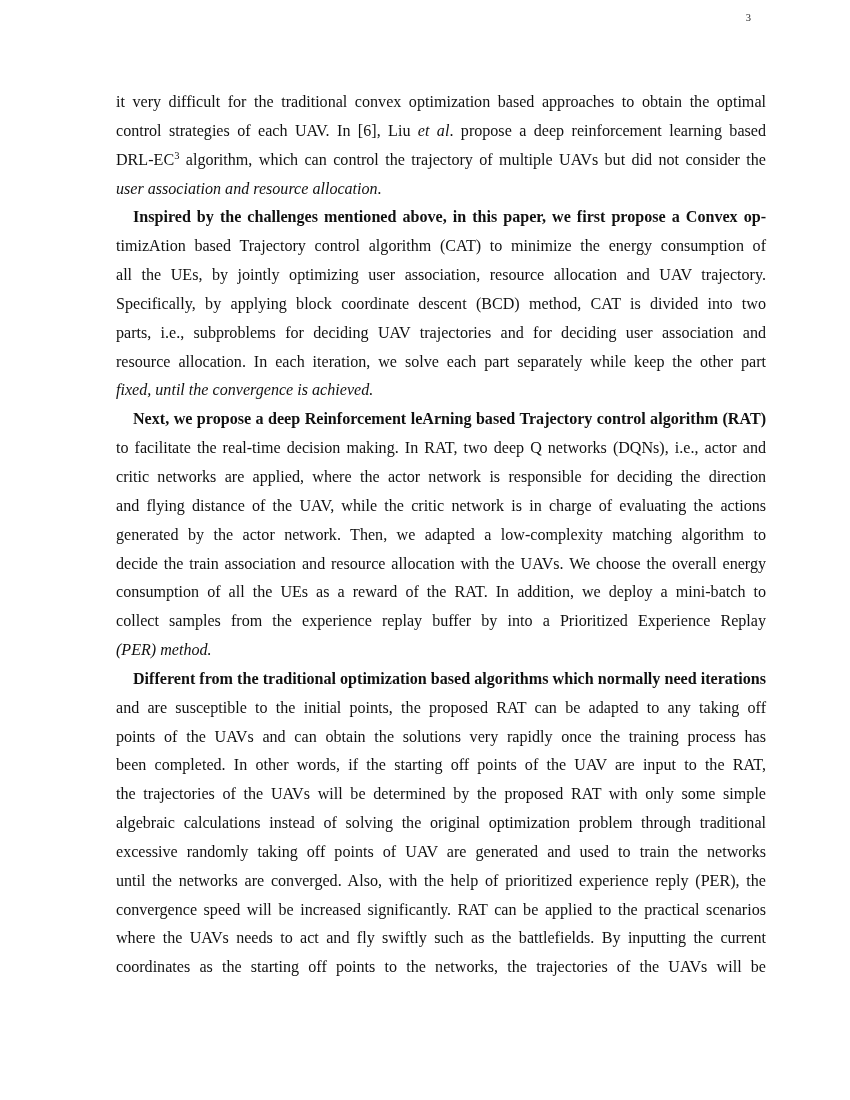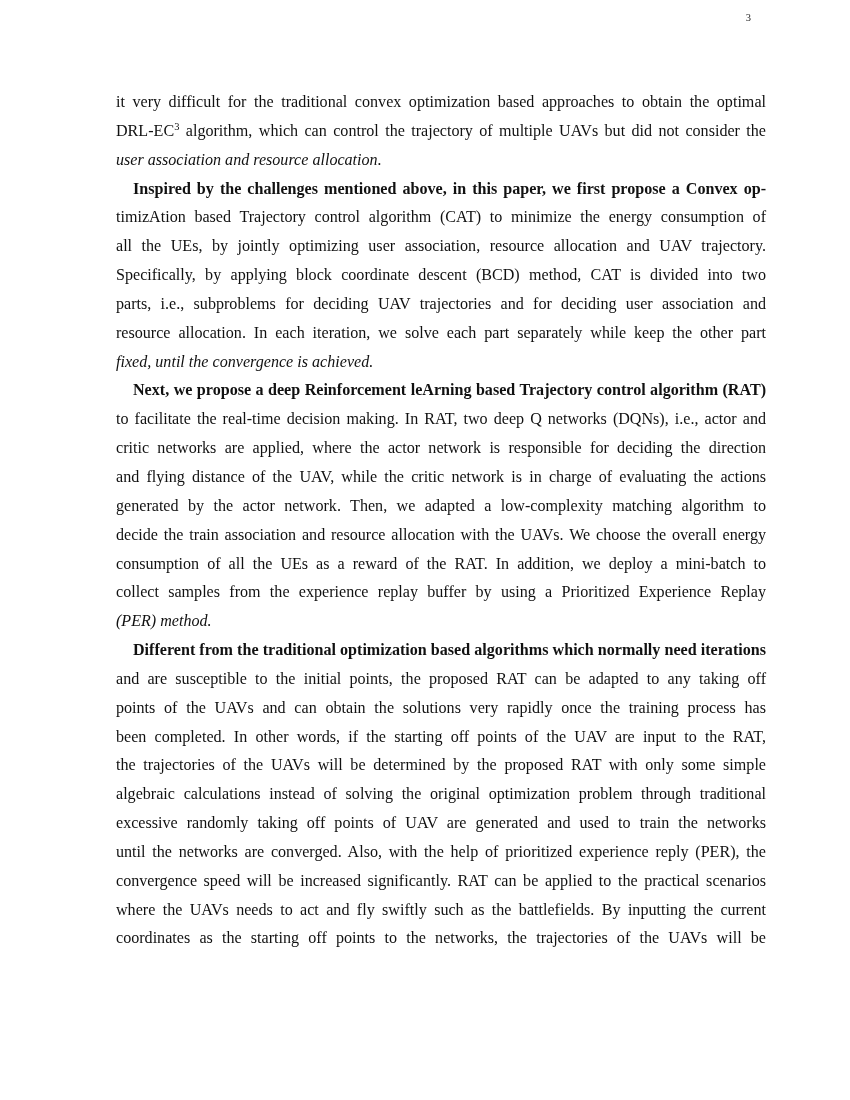--- a/index.html
+++ b/index.html
@@ -30,20 +30,21 @@
 </head>
 <body>
 
 <div class="page">
   <div class="page-number">3</div>
 
   <div class="body-text">
 
     <div class="paragraph">
       <div class="line">it very difficult for the traditional convex optimization based approaches to obtain the optimal</div>
+      <div class="line"><span>control strategies of each UAV. In [6], Liu </span><em>et al</em><span>. propose a deep reinforcement learning based</span></div>
       <div class="line"><span>DRL-EC</span><sup>3</sup><span> algorithm, which can control the trajectory of multiple UAVs but did not consider the</span></div>
       <div class="line last">user association and resource allocation.</div>
     </div>
 
     <div class="paragraph">
       <div class="line indent">Inspired by the challenges mentioned above, in this paper, we first propose a Convex op-</div>
       <div class="line">timizAtion based Trajectory control algorithm (CAT) to minimize the energy consumption of</div>
       <div class="line">all the UEs, by jointly optimizing user association, resource allocation and UAV trajectory.</div>
       <div class="line">Specifically, by applying block coordinate descent (BCD) method, CAT is divided into two</div>
       <div class="line">parts, i.e., subproblems for deciding UAV trajectories and for deciding user association and</div>
@@ -52,21 +53,21 @@
     </div>
 
     <div class="paragraph">
       <div class="line indent">Next, we propose a deep Reinforcement leArning based Trajectory control algorithm (RAT)</div>
       <div class="line">to facilitate the real-time decision making. In RAT, two deep Q networks (DQNs), i.e., actor and</div>
       <div class="line">critic networks are applied, where the actor network is responsible for deciding the direction</div>
       <div class="line">and flying distance of the UAV, while the critic network is in charge of evaluating the actions</div>
       <div class="line">generated by the actor network. Then, we adapted a low-complexity matching algorithm to</div>
       <div class="line">decide the train association and resource allocation with the UAVs. We choose the overall energy</div>
       <div class="line">consumption of all the UEs as a reward of the RAT. In addition, we deploy a mini-batch to</div>
-      <div class="line">collect samples from the experience replay buffer by using a Prioritized Experience Replay</div>
+      <div class="line">collect samples from the experience replay buffer by into a Prioritized Experience Replay</div>
       <div class="line last">(PER) method.</div>
     </div>
 
     <div class="paragraph">
       <div class="line indent">Different from the traditional optimization based algorithms which normally need iterations</div>
       <div class="line">and are susceptible to the initial points, the proposed RAT can be adapted to any taking off</div>
       <div class="line">points of the UAVs and can obtain the solutions very rapidly once the training process has</div>
       <div class="line">been completed. In other words, if the starting off points of the UAV are input to the RAT,</div>
       <div class="line">the trajectories of the UAVs will be determined by the proposed RAT with only some simple</div>
       <div class="line">algebraic calculations instead of solving the original optimization problem through traditional</div>

